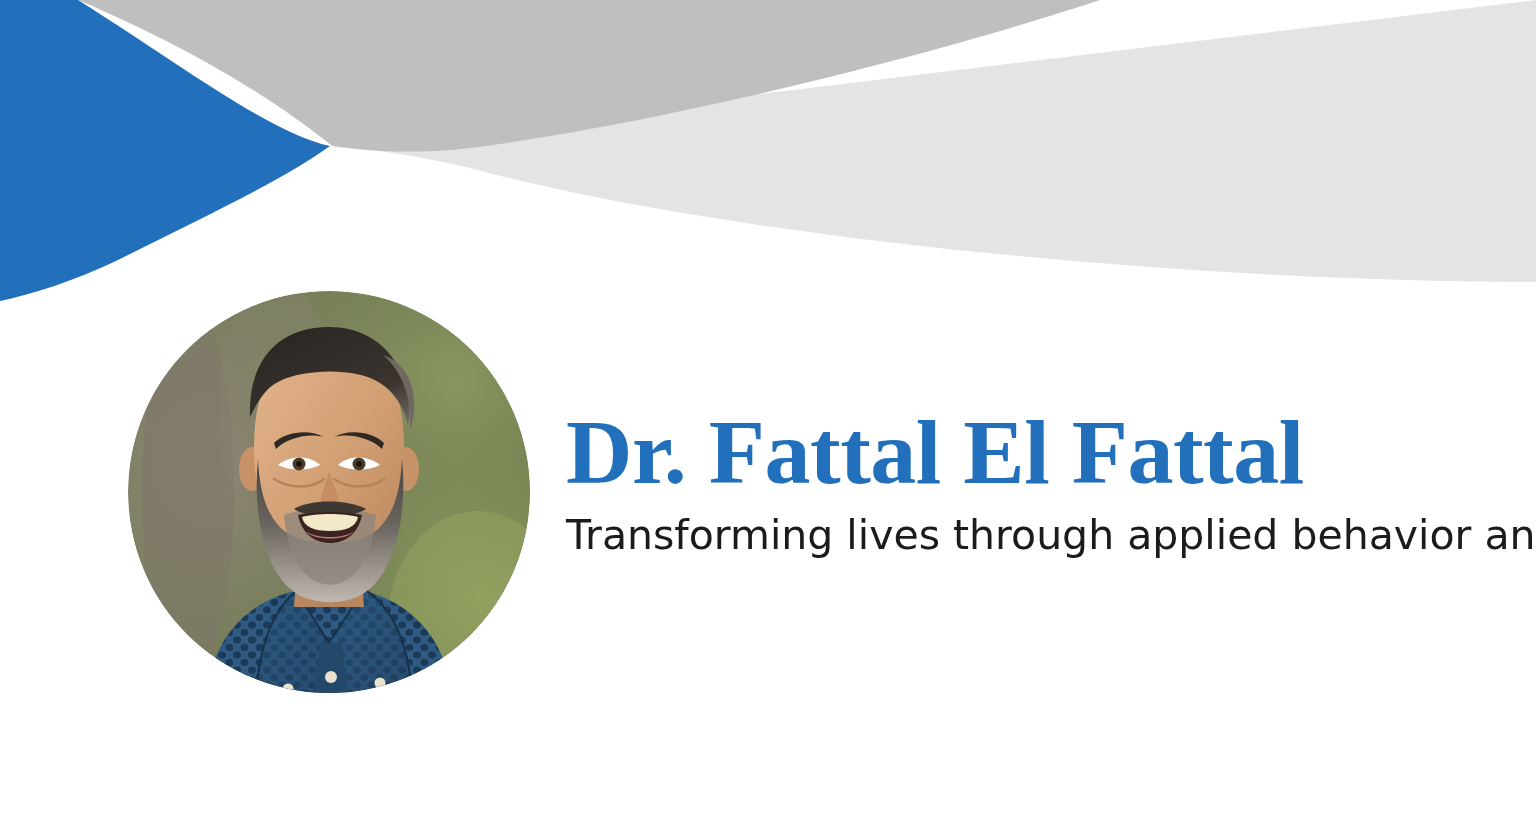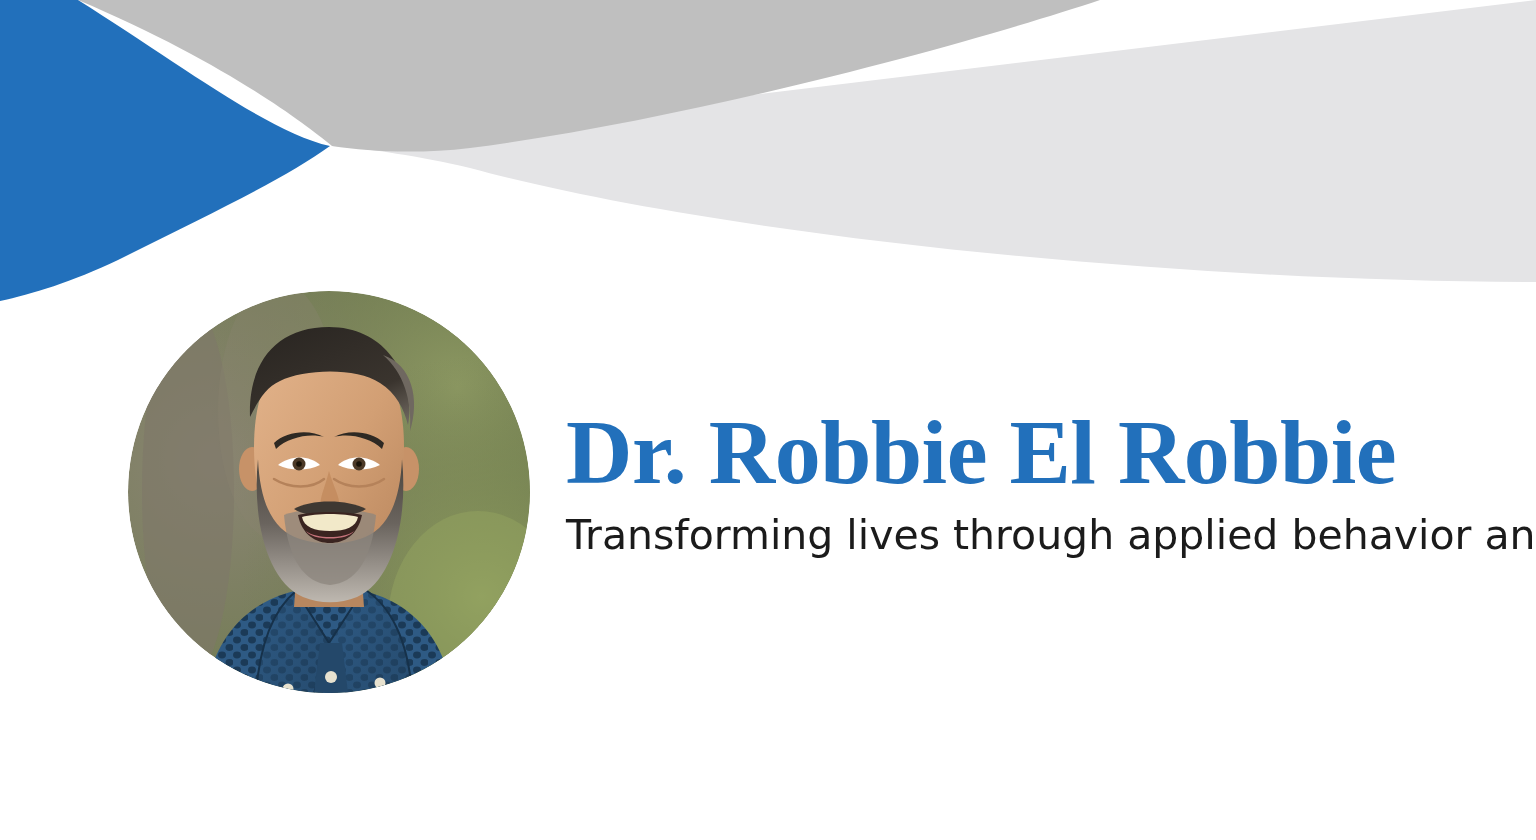--- a/index.html
+++ b/index.html
@@ -203,17 +203,17 @@
                  C 230,244 216,252 202,252 C 188,252 174,244 170,224 Z" fill="#3A2420"></path>
         <path d="M 174,226 C 188,222 216,222 230,226
                  C 228,236 218,240 202,240 C 186,240 176,236 174,226 Z" fill="#F2E9C9"></path>
         <path d="M 178,240 C 188,248 216,248 226,240
                  C 220,250 184,250 178,240 Z" fill="#C4737A"></path>
       </g>
     </svg>
   </div>
 
   <div class="text-block">
-    <h1 class="headline">Dr. Robbie El Robbie</h1>
+    <h1 class="headline">Dr. Fattal El Fattal</h1>
     <p class="subhead">Transforming lives through applied behavior analysis</p>
   </div>
 
 </div>
 
 </body></html>

